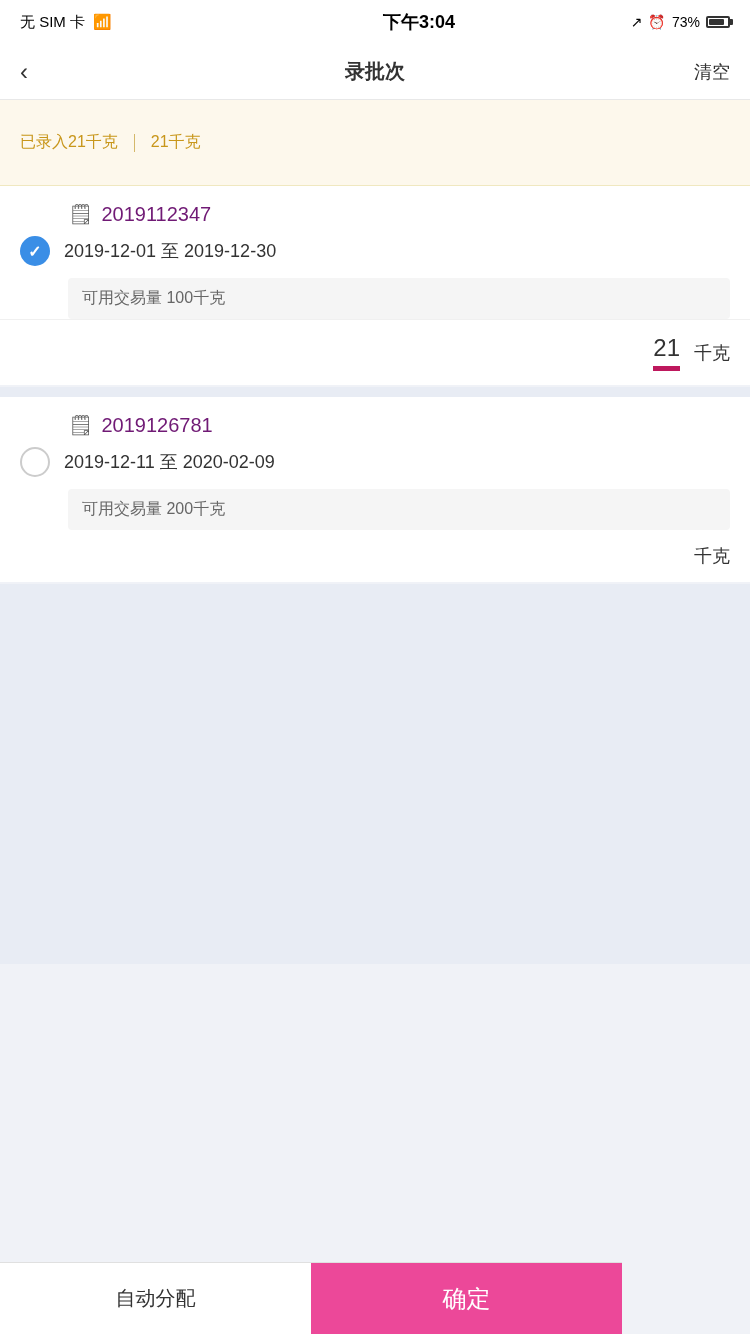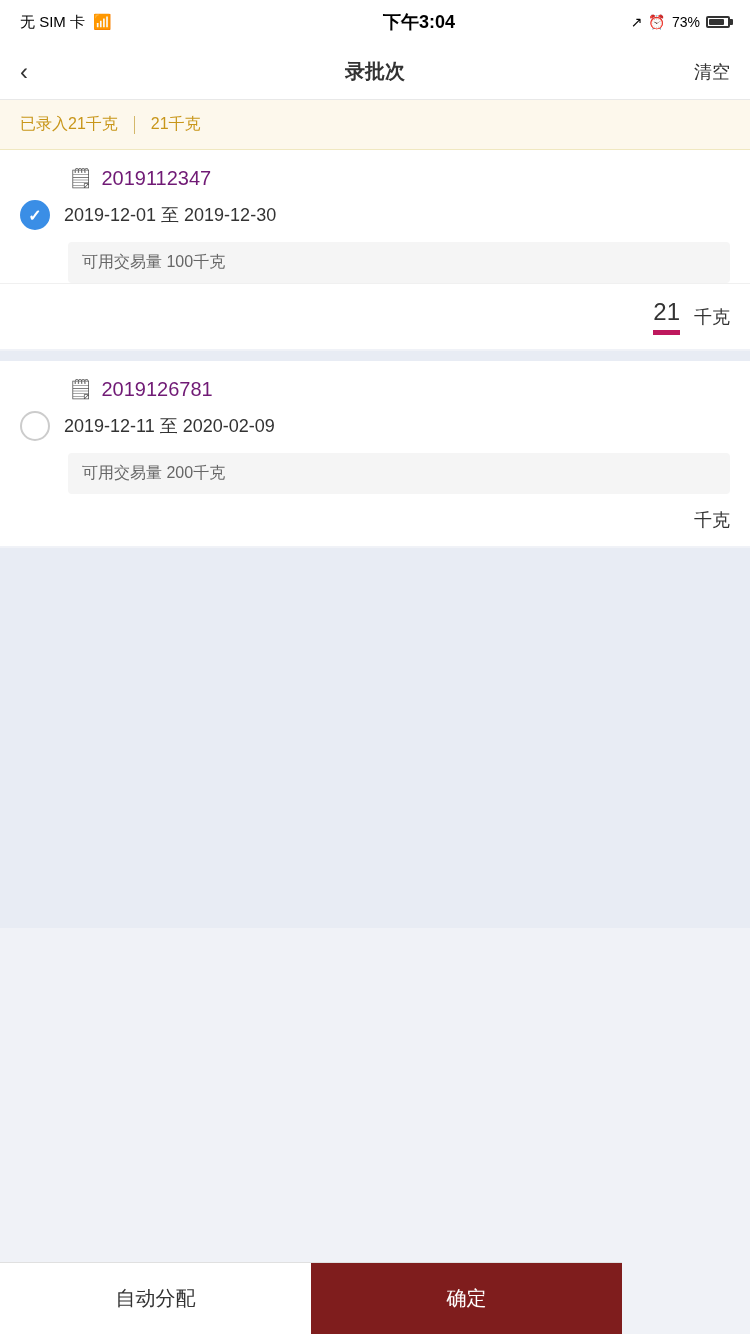--- a/index.html
+++ b/index.html
@@ -99,21 +99,21 @@
     }
     .nav-clear {
       font-size: 18px;
       color: #333;
       cursor: pointer;
     }
 
     
     .info-banner {
       background: #fdf8ec;
-      padding: 14px 20px;
+      padding: 32px 20px;
       display: flex;
       align-items: center;
       gap: 16px;
       border-bottom: 1px solid #f0e8c0;
     }
     .info-item {
       font-size: 16px;
       color: #c8961a;
     }
     .info-divider {
@@ -270,23 +270,23 @@
       border: none;
       font-size: 20px;
       color: #333;
       cursor: pointer;
       display: flex;
       align-items: center;
       justify-content: center;
     }
     .btn-confirm {
       flex: 1;
-      background: #7f1d1d;
+      background: #ec4899;
       border: none;
-      font-size: 20px;
+      font-size: 24px;
       color: #fff;
       cursor: pointer;
       display: flex;
       align-items: center;
       justify-content: center;
     }
   </style>
 </head>
 <body>
 

